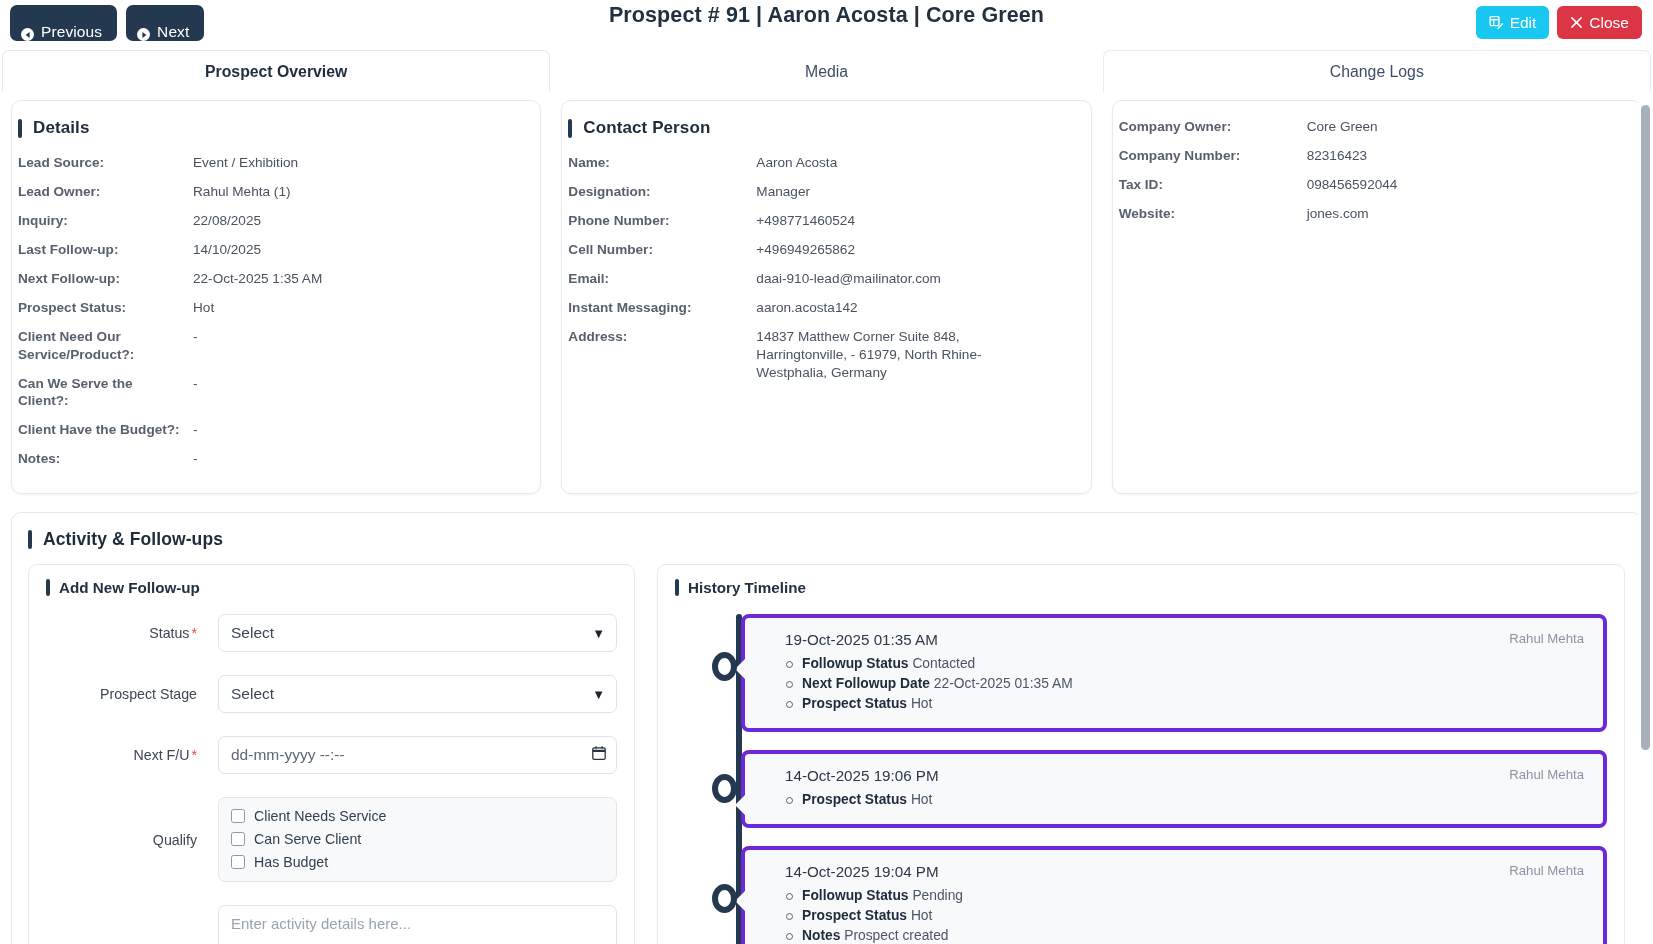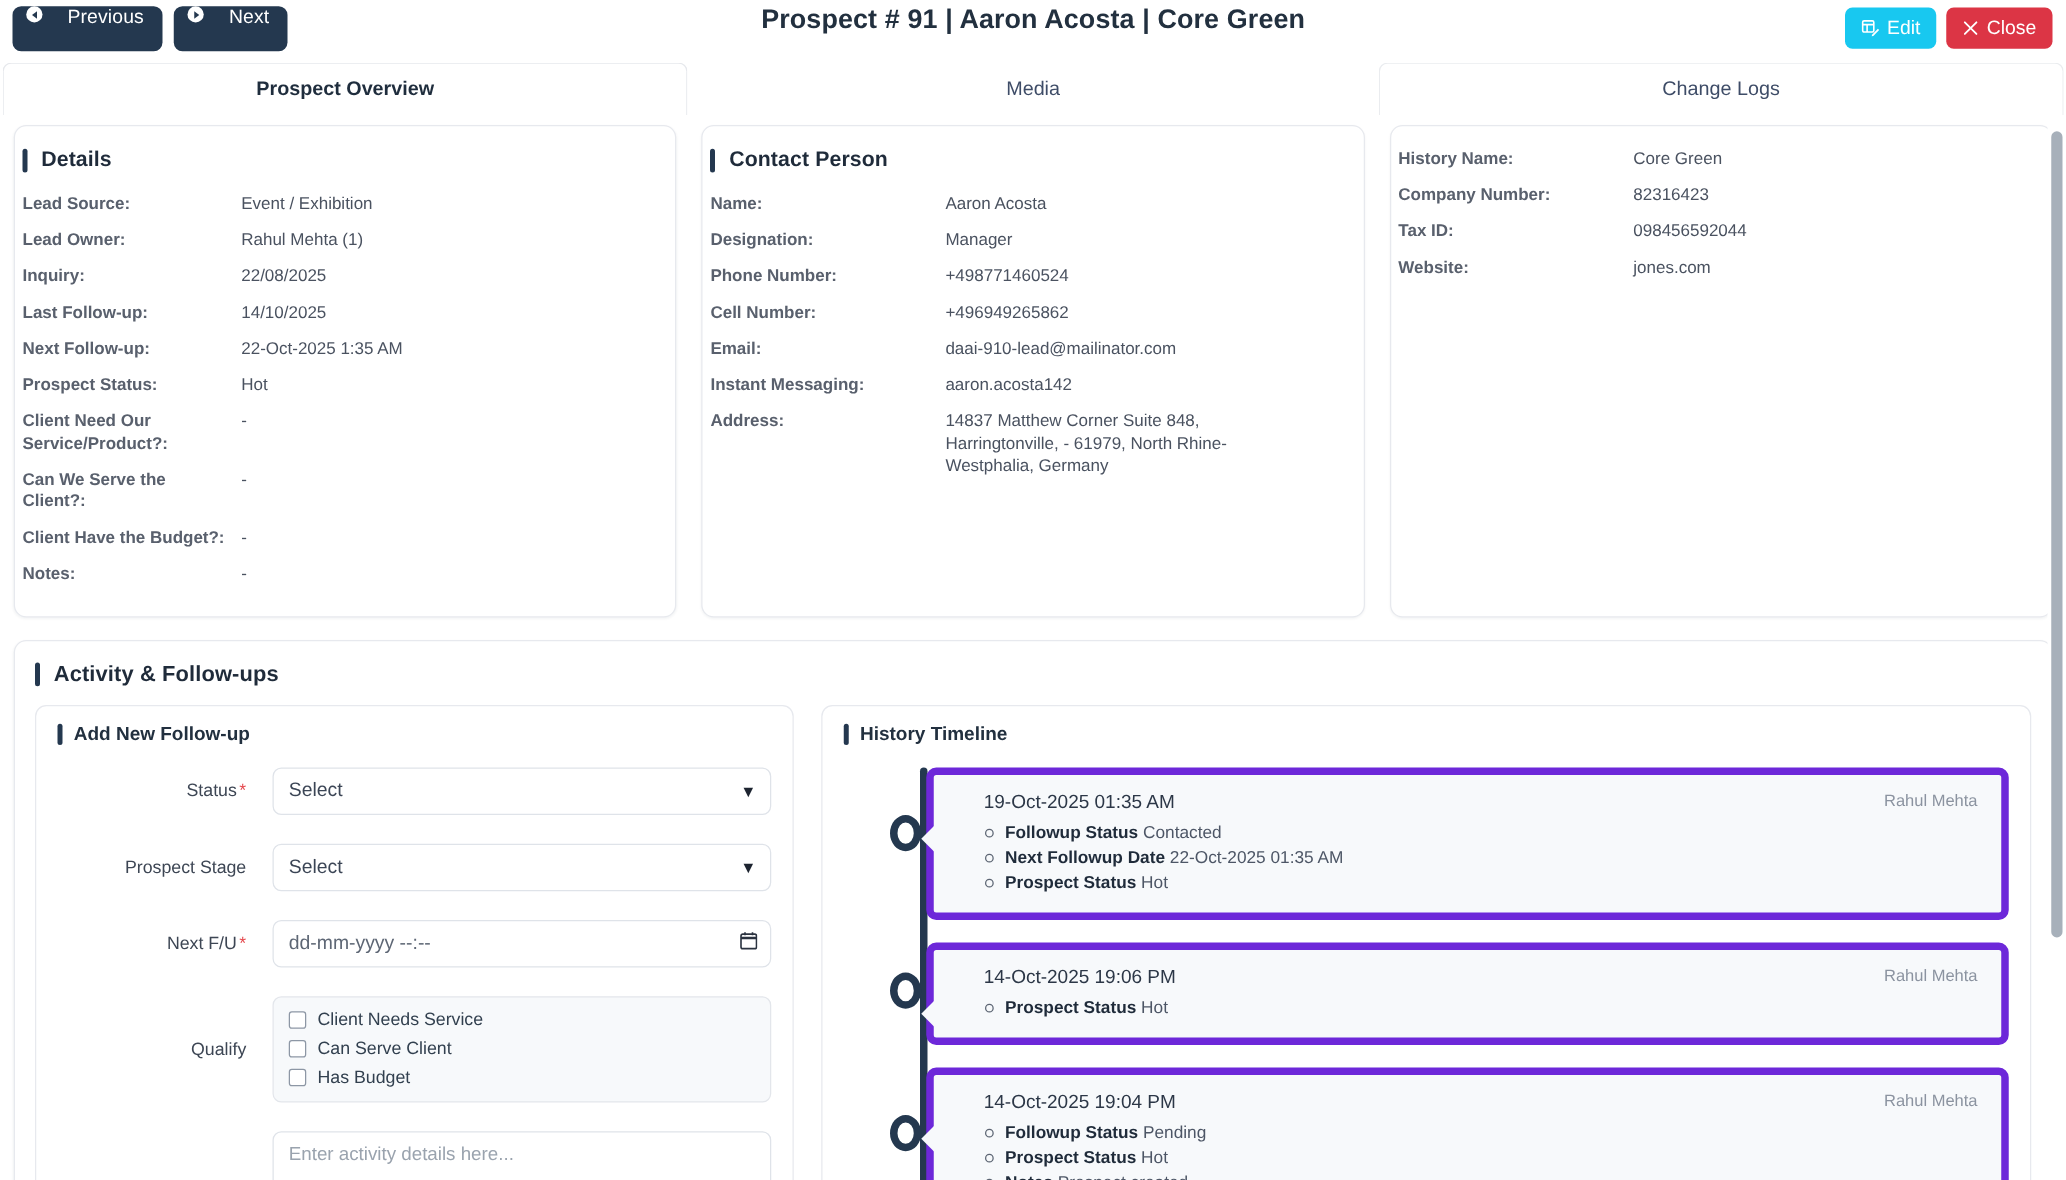--- a/index.html
+++ b/index.html
@@ -32,22 +32,22 @@
   .btn-dark {
     background: #24384f;
     color: #ffffff;
     border: none;
     border-radius: 7px;
     height: 36px;
     padding: 0 15px 0 11px;
     font-size: 15.5px;
     font-weight: 500;
     display: inline-flex;
-    align-items: flex-start;
-    gap: 20px;
+    align-items: flex-end;
+    gap: 7px;
     cursor: pointer;
     font-family: "Liberation Sans", sans-serif;
     letter-spacing: .1px;
   }
   .circ-ico {
     width: 13px; height: 13px;
     border-radius: 50%;
     background: #ffffff;
     display: inline-block;
     position: relative;
@@ -328,21 +328,21 @@
     width: 25px; height: 29px;
     border-radius: 50%;
     border: 6px solid #24384f;
     background: #ffffff;
     box-sizing: border-box;
     z-index: 2;
   }
   .tl-body {
     position: relative;
     background: #f7f9fb;
-    border: 6px solid #6d28d9;
+    border: 4px solid #6d28d9;
     border-radius: 8px;
     padding: 13px 16px 14px 40px;
     min-height: 96px;
   }
   .tl-body::before {
     content: "";
     position: absolute;
     left: -10px;
     top: 40px;
     width: 0; height: 0;
@@ -534,21 +534,21 @@
           <div class="v">aaron.acosta142</div>
         </div>
       <div class="kv">
           <div class="k">Address:</div>
           <div class="v" style="max-width:268px">14837 Matthew Corner Suite 848, Harringtonville, - 61979, North Rhine-Westphalia, Germany</div>
         </div>
     </div>
 
     <div class="card company">
       <div class="kv">
-          <div class="k">History Name:</div>
+          <div class="k">Company Owner:</div>
           <div class="v">Core Green</div>
         </div>
       <div class="kv">
           <div class="k">Company Number:</div>
           <div class="v">82316423</div>
         </div>
       <div class="kv">
           <div class="k">Tax ID:</div>
           <div class="v">098456592044</div>
         </div>

